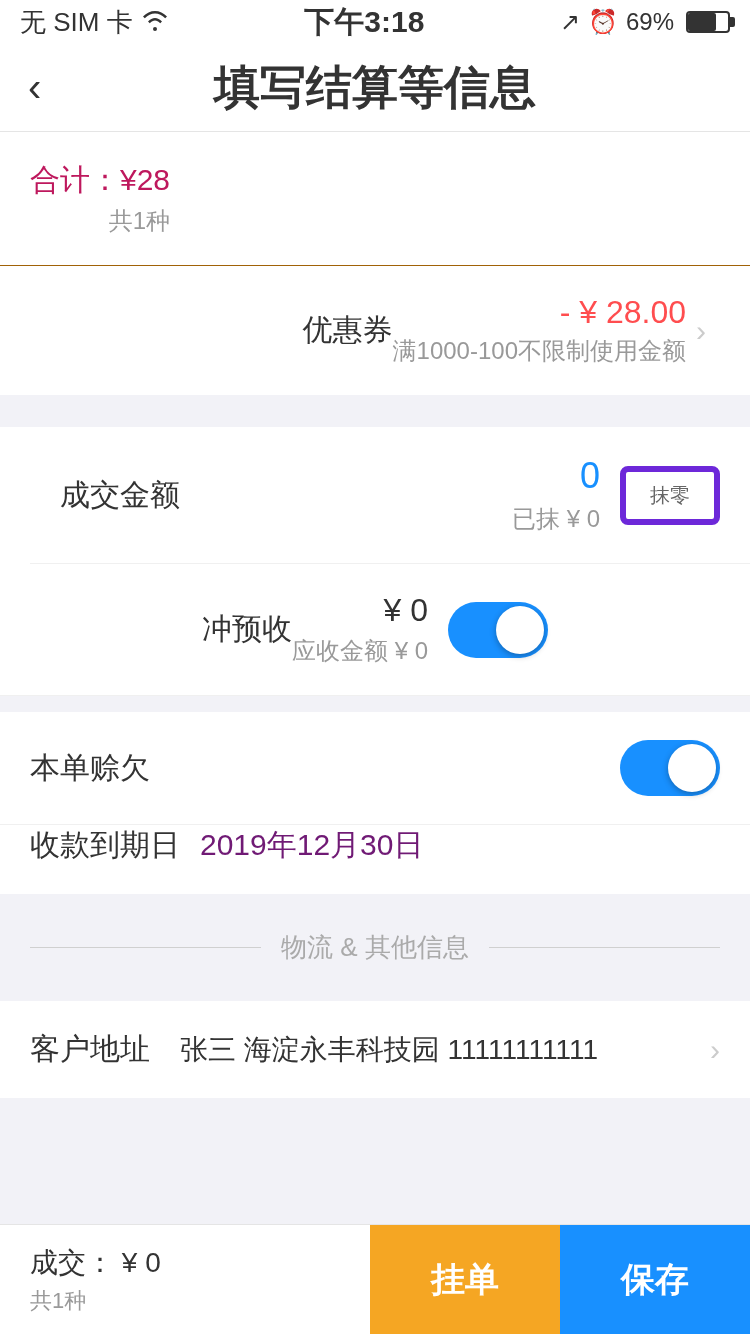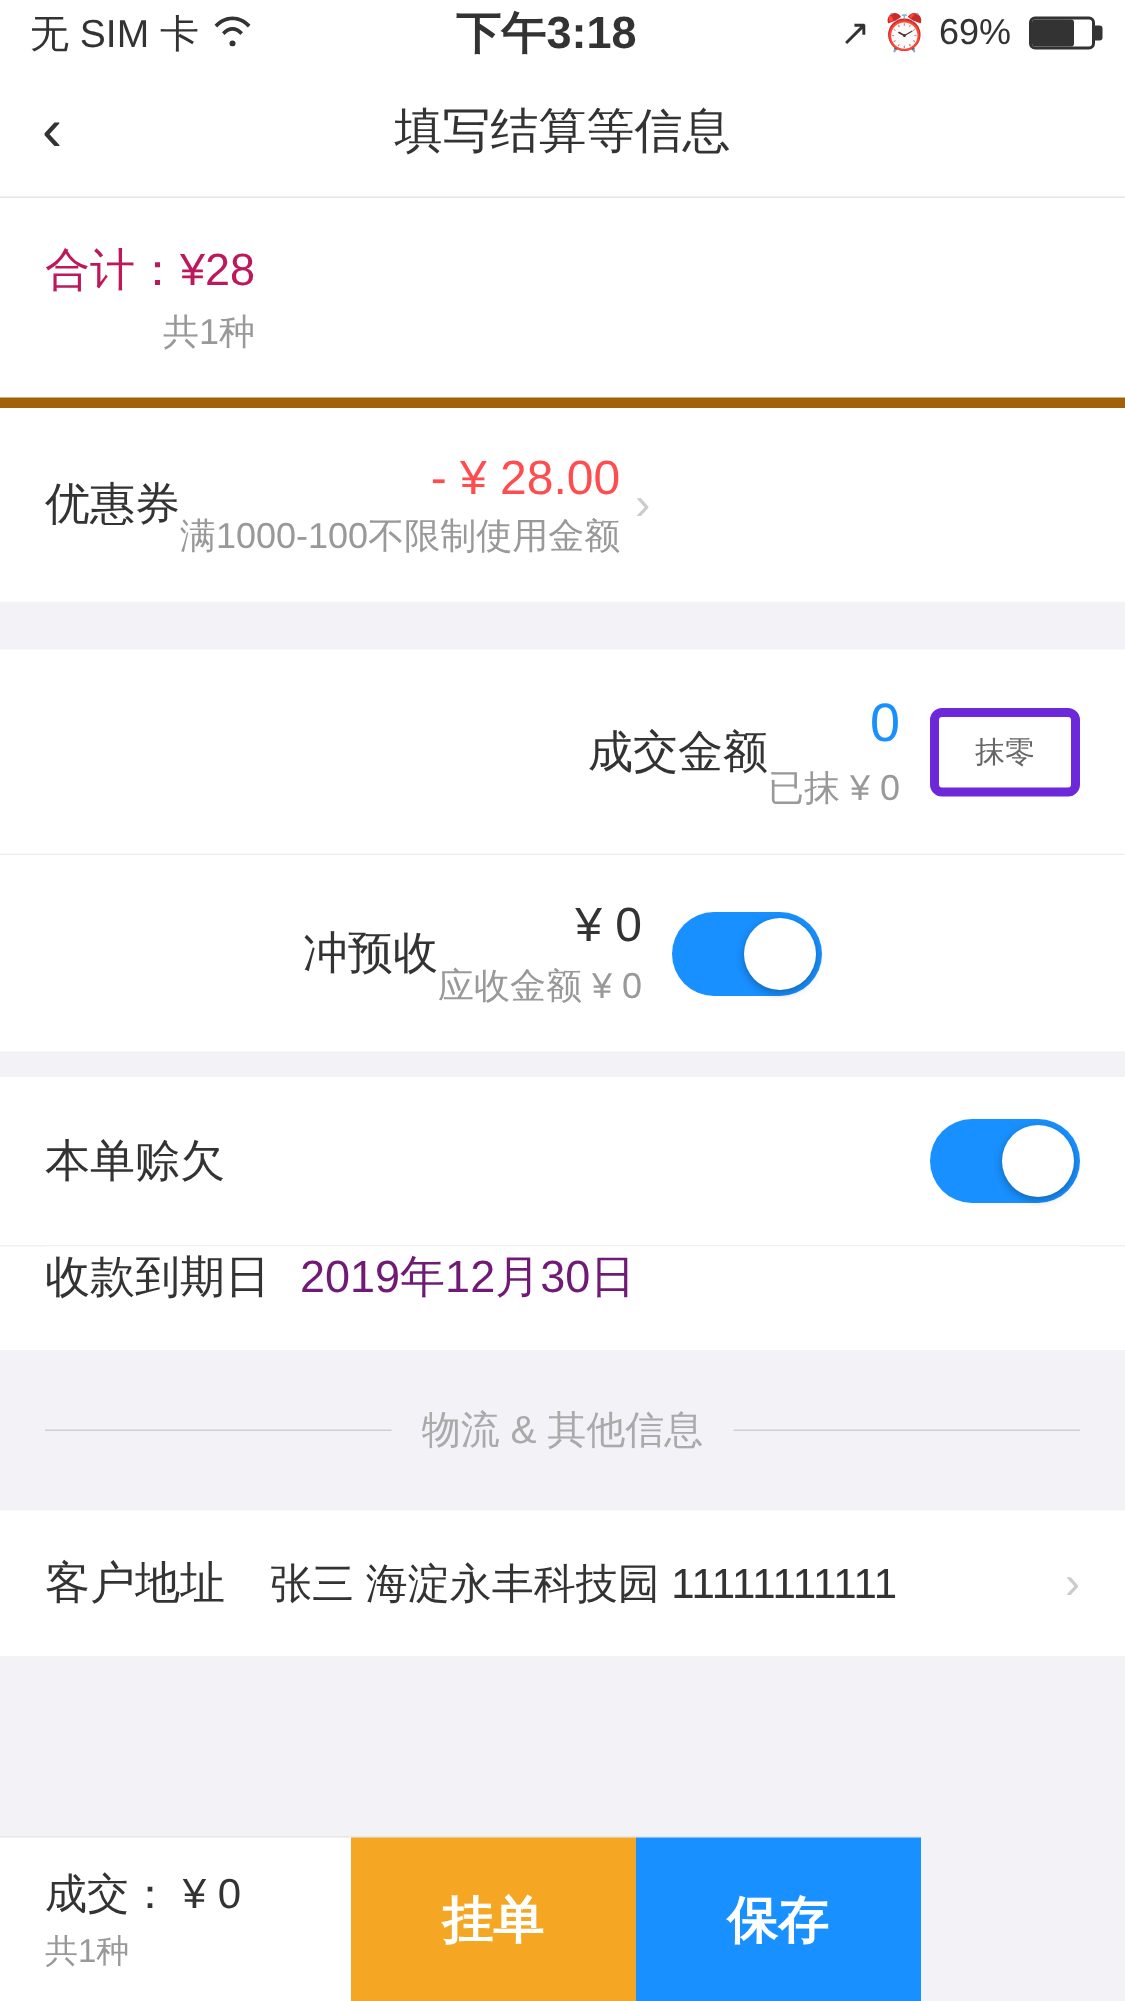--- a/index.html
+++ b/index.html
@@ -66,22 +66,22 @@
       border-bottom: 1px solid #e5e5e5;
     }
     .nav-back {
       position: absolute;
       left: 28px;
       font-size: 40px;
       color: #333;
       cursor: pointer;
     }
     .nav-title {
-      font-size: 32px;
-      font-weight: 400;
+      font-size: 46px;
+      font-weight: 700;
       color: #333;
     }
 
     
     .content {
       flex: 1;
       overflow-y: auto;
       padding-bottom: 120px;
     }
 
@@ -127,25 +127,25 @@
     }
     .total-count {
       font-size: 24px;
       color: #999;
       margin-top: 4px;
     }
 
     
     .coupon-row {
       background: #fff;
-      padding: 28px 30px;
-      display: flex;
-      align-items: center;
-      justify-content: flex-start;
-      border-top: 7px solid #a16207;
+      padding: 28px 44px;
+      display: flex;
+      align-items: center;
+      justify-content: flex-end;
+      border-top: 1px solid #a16207;
     }
     .row-label {
       font-size: 30px;
       color: #333;
     }
     .coupon-right {
       text-align: right;
       display: flex;
       align-items: center;
       gap: 10px;
@@ -175,24 +175,25 @@
     }
 
     
     .form-card {
       background: #fff;
       margin-bottom: 0;
     }
     .form-row {
       display: flex;
       align-items: center;
-      justify-content: flex-end;
+      justify-content: space-between;
       padding: 28px 30px;
       border-bottom: 1px solid #f0f0f0;
       min-height: 100px;
+      margin-left: 30px;
     }
     .form-row:last-child {
       border-bottom: none;
     }
     .form-row-label {
       font-size: 30px;
       color: #333;
     }
     .form-row-right {
       display: flex;
@@ -342,21 +343,21 @@
       color: #333;
       margin-left: 30px;
       flex: 1;
     }
 
     
     .bottom-bar {
       position: fixed;
       bottom: 0;
       left: 0;
-      width: 614px;
+      width: 750px;
       height: 110px;
       background: #fff;
       display: flex;
       align-items: center;
       border-top: 1px solid #e5e5e5;
     }
     .bottom-summary {
       flex: 1;
       padding: 0 30px;
     }

